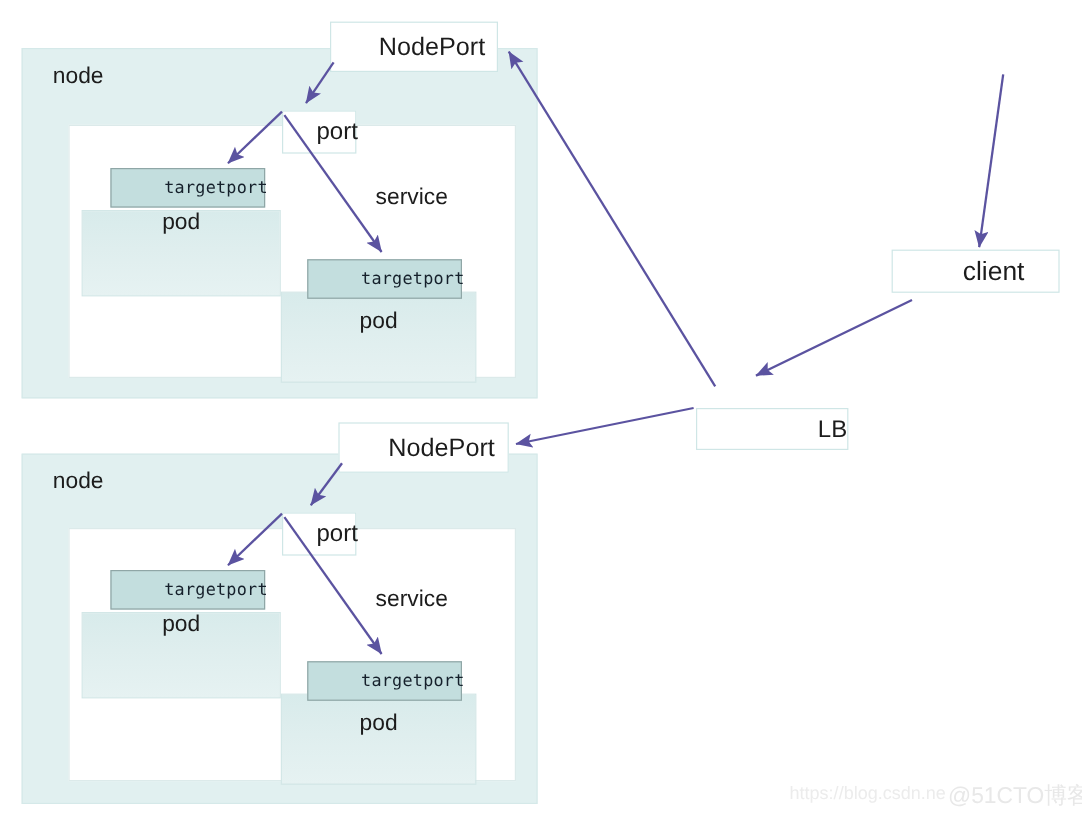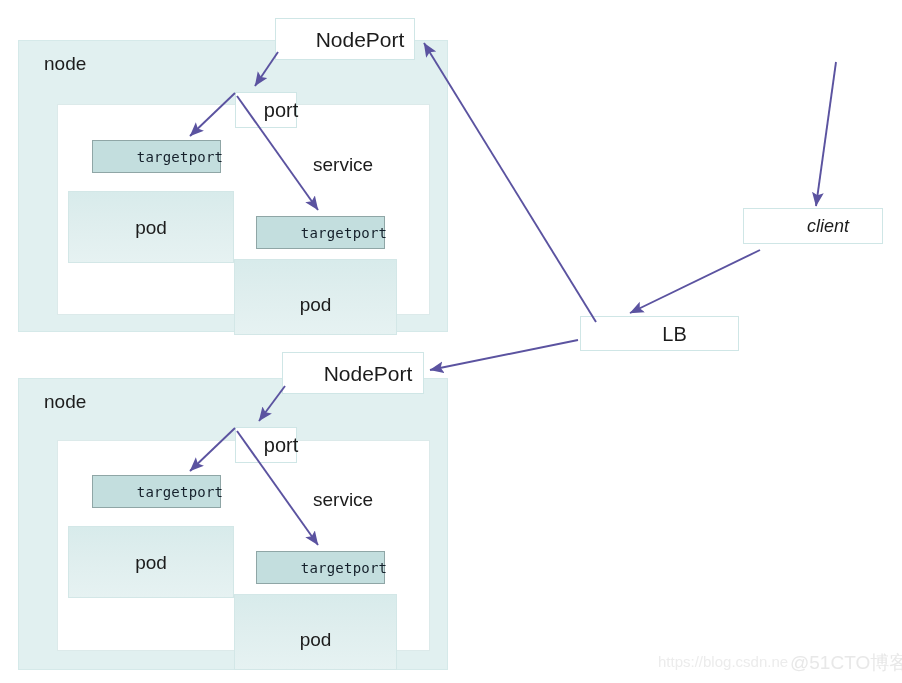--- a/index.html
+++ b/index.html
@@ -42,23 +42,21 @@
     font-size: 19px;
     line-height: 1;
     white-space: nowrap;
     margin-top: 20px;
   }
   
   .pod-box {
     background: linear-gradient(180deg, #d8ebeb 0%, #dfeeee 45%, #e6f2f2 100%);
     border: 1px solid #d3e7e7;
     display: flex;
-    align-items: center;
     justify-content: center;
-    margin-top: 16px;
   }
   .pod-label {
     color: #1c1c1c;
     font-size: 19px;
     line-height: 1;
   }
   
   .targetport-box {
     background: #c3dede;
     border: 1px solid #8fa6a6;
@@ -83,21 +81,21 @@
     justify-content: center;
     padding-left: 30px;
   }
   .white-box-label {
     color: #1c1c1c;
     line-height: 1;
     white-space: nowrap;
   }
   .fs-nodeport { font-size: 21px; }
   .fs-port     { font-size: 20px; }
-  .fs-client   { font-size: 18px; font-style: italic; }
+  .fs-client   { font-size: 22px; }
   .fs-lb       { font-size: 20px; }
 
   
   #arrows {
     position: absolute;
     left: 0;
     top: 0;
     width: 902px;
     height: 683px;
     pointer-events: none;
@@ -170,21 +168,21 @@
   </div>
 
   <div class="box white-box" style="left:282px; top:352px; width:142px; height:42px;">
     <span class="white-box-label fs-nodeport">NodePort</span>
   </div>
 
   <div class="box white-box" style="left:743px; top:208px; width:140px; height:36px;">
     <span class="white-box-label fs-client">client</span>
   </div>
 
-  <div class="box white-box" style="left:580px; top:316px; width:159px; height:35px;">
+  <div class="box white-box" style="left:580px; top:340px; width:127px; height:35px;justify-content:flex-end;">
     <span class="white-box-label fs-lb">LB</span>
   </div>
 
   <svg id="arrows" viewBox="0 0 902 683">
     <defs>
       <marker id="ah" markerWidth="9" markerHeight="9" refX="7.2" refY="3.1" orient="auto" markerUnits="strokeWidth">
         <path d="M0,0 L7.4,3.1 L0,6.2 L1.5,3.1 Z" fill="#5b53a0"></path>
       </marker>
     </defs>
     <g stroke="#5b53a0" stroke-width="1.9" fill="none" marker-end="url(#ah)">

